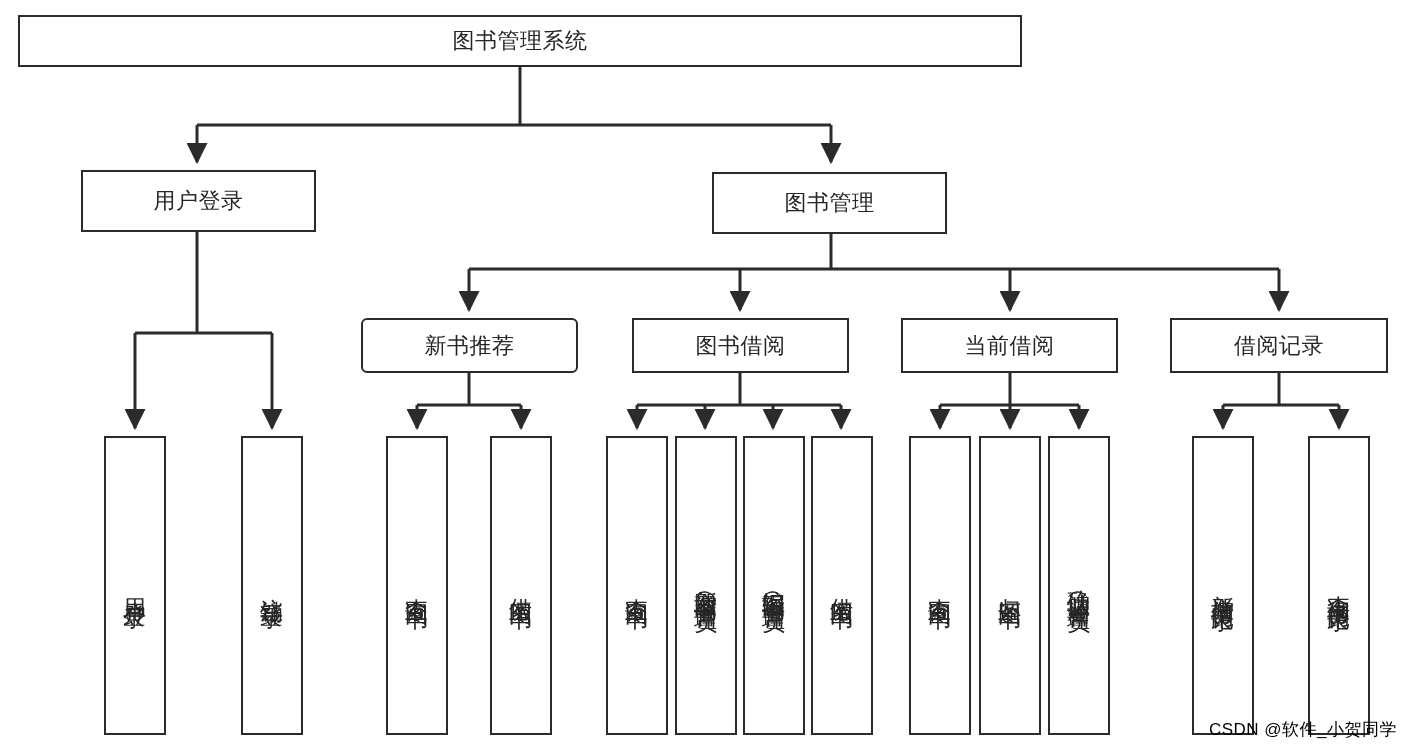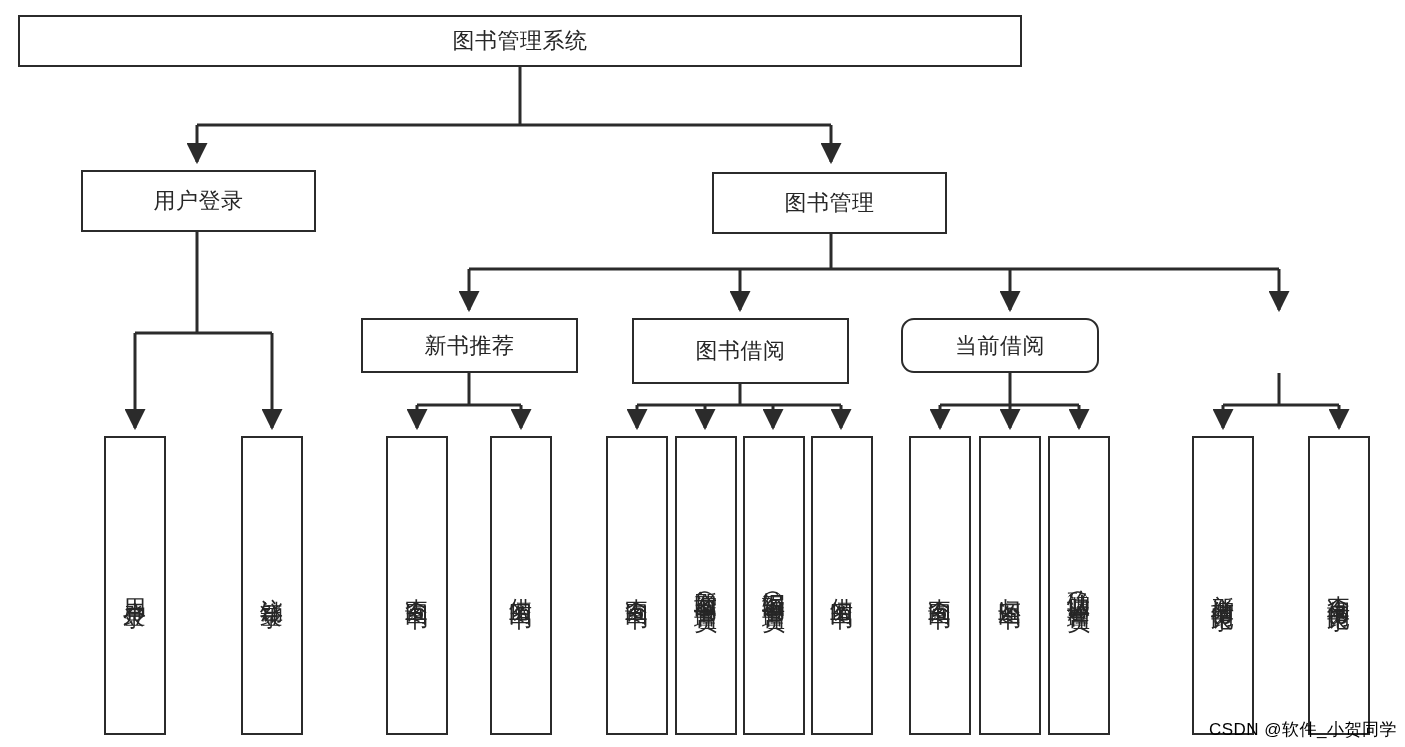--- a/index.html
+++ b/index.html
@@ -134,32 +134,35 @@
   </div>
 
   <div class="node horiz" style="left:81px; top:170px; width:235px; height:62px;">
     <span class="node-label">用户登录</span>
   </div>
 
   <div class="node horiz" style="left:712px; top:172px; width:235px; height:62px;">
     <span class="node-label">图书管理</span>
   </div>
 
-  <div class="node horiz" style="left:361px; top:318px; width:217px; height:55px;">
+  <div class="node horiz" style="left:361px; top:318px; width:217px; height:55px;border-radius:6px;">
     <span class="node-label">新书推荐</span>
   </div>
 
-  <div class="node horiz" style="left:632px; top:318px; width:217px; height:66px;">
+  <div class="node horiz" style="left:632px; top:318px; width:217px; height:55px;">
     <span class="node-label">图书借阅</span>
   </div>
 
-  <div class="node horiz" style="left:901px; top:318px; width:198px; height:55px;border-radius:13px;">
+  <div class="node horiz" style="left:901px; top:318px; width:217px; height:55px;">
     <span class="node-label">当前借阅</span>
   </div>
 
+  <div class="node horiz" style="left:1170px; top:318px; width:218px; height:55px;">
+    <span class="node-label">借阅记录</span>
+  </div>
 
   <div class="node leaf" style="left:104px; top:436px; width:62px; height:299px;">
     <span class="node-label">用户登录</span>
   </div>
 
   <div class="node leaf" style="left:241px; top:436px; width:62px; height:299px;">
     <span class="node-label">注销登录</span>
   </div>
 
   <div class="node leaf" style="left:386px; top:436px; width:62px; height:299px;">

